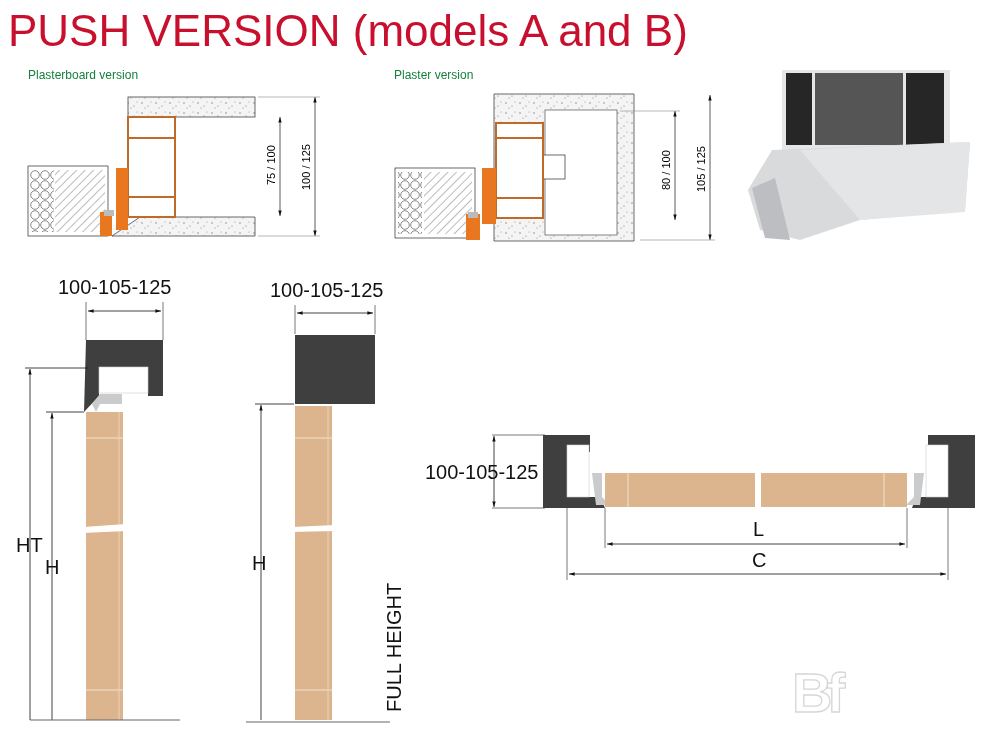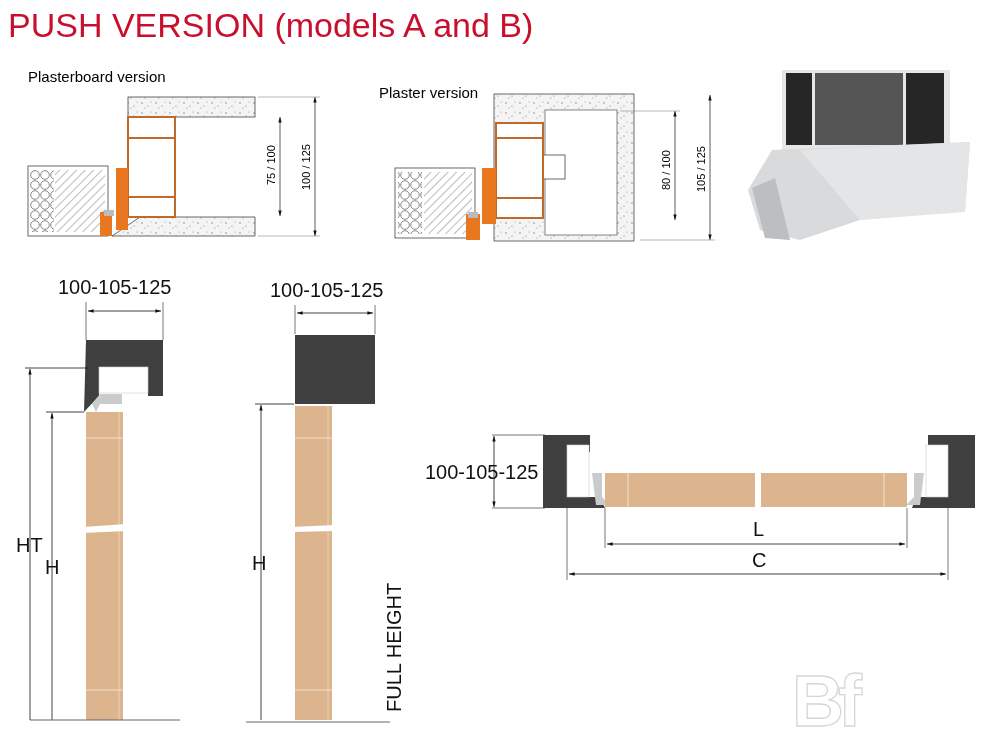--- a/index.html
+++ b/index.html
@@ -1,31 +1,31 @@
 <!DOCTYPE html>
 <html><head>
 <meta charset="utf-8">
 <style>
   html, body { margin:0; padding:0; background:#ffffff; }
   body { width:1000px; height:750px; position:relative; overflow:hidden; font-family:"Liberation Sans", sans-serif; }
-  .title { position:absolute; left:8px; top:6px; font-size:34px; color:#c8102e; letter-spacing:0px; white-space:nowrap; }
-  .caption { position:absolute; font-size:15px; color:#000000; white-space:nowrap; }
+  .title { position:absolute; left:8px; top:6px; font-size:44px; color:#c8102e; letter-spacing:0px; white-space:nowrap; }
+  .caption { position:absolute; font-size:12px; color:#15803d; white-space:nowrap; }
   .dim { position:absolute; font-size:20px; color:#111; white-space:nowrap; }
   .letter { position:absolute; font-size:20px; color:#111; }
   .vert { position:absolute; transform:rotate(-90deg); transform-origin:left top; white-space:nowrap; }
   svg { position:absolute; left:0; top:0; }
-  .logo { position:absolute; left:792px; top:660px; font-size:72px; font-weight:bold; color:transparent; -webkit-text-stroke:1.3px #d6d6d6; letter-spacing:-6px; }
+  .logo { position:absolute; left:792px; top:660px; font-size:56px; font-weight:bold; color:transparent; -webkit-text-stroke:1.3px #d6d6d6; letter-spacing:-6px; }
 </style>
 </head>
 <body>
 
 <div class="title">PUSH VERSION (models A and B)</div>
 
 <div class="caption" style="left:28px; top:68px;">Plasterboard version</div>
-<div class="caption" style="left:379px; top:68px;margin-top:16px;">Plaster version</div>
+<div class="caption" style="left:394px; top:68px;">Plaster version</div>
 
 <svg width="1000" height="750">
   <defs>
     <pattern id="hatch" width="6" height="6" patternUnits="userSpaceOnUse" patternTransform="rotate(45)">
       <line x1="0" y1="0" x2="0" y2="6" stroke="#555" stroke-width="0.8"></line>
     </pattern>
     <pattern id="honey" width="10" height="10" patternUnits="userSpaceOnUse">
       <circle cx="5" cy="5" r="4.3" fill="none" stroke="#555" stroke-width="0.7"></circle>
     </pattern>
     <pattern id="speckle" width="14" height="10" patternUnits="userSpaceOnUse">

